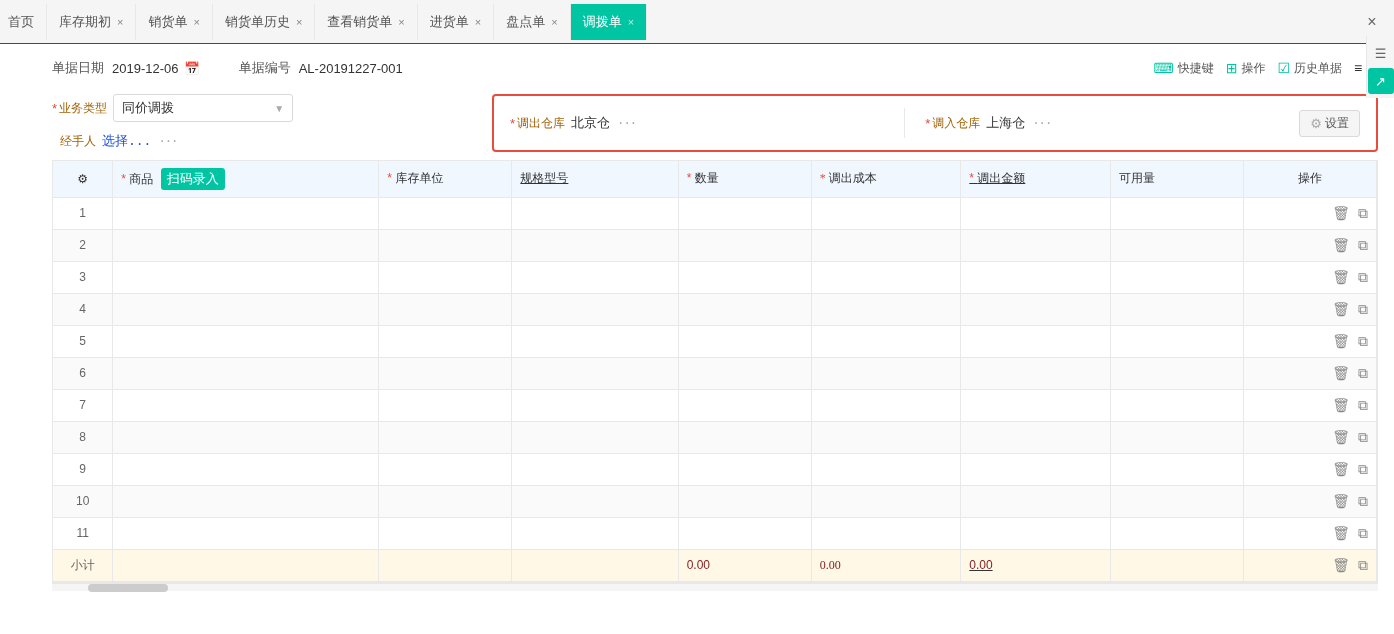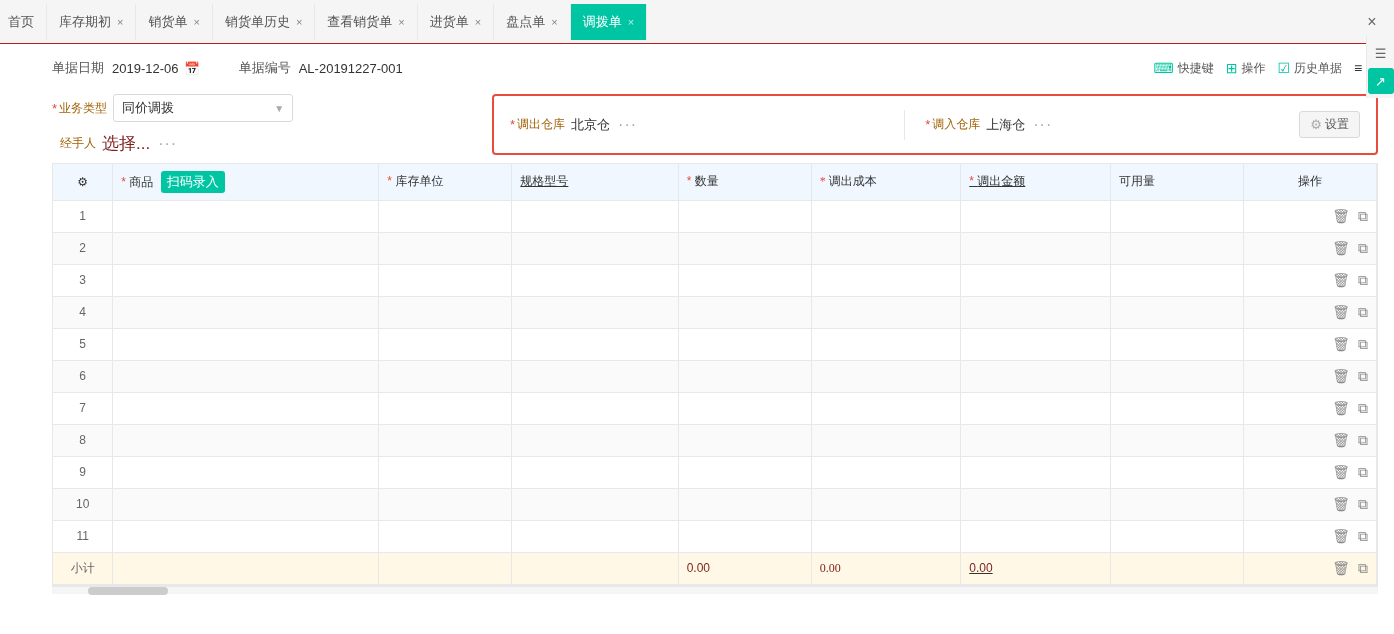--- a/index.html
+++ b/index.html
@@ -185,23 +185,24 @@
       align-items: center;
       flex: 1;
     }
     .warehouse-divider {
       width: 1px;
       background: #e8e8e8;
       height: 30px;
       margin: 0 20px;
     }
     .operator-placeholder {
-      color: #7f1d1d;
+      color: #1d4ed8;
       margin-left: 6px;
-      font-size: 17px;
+      font-size: 13px;
+      font-family: Liberation Mono, monospace;
     }
     .setting-btn {
       margin-left: auto;
       display: flex;
       align-items: center;
       background: #f5f5f5;
       border: 1px solid #d9d9d9;
       border-radius: 3px;
       padding: 4px 10px;
       cursor: pointer;

